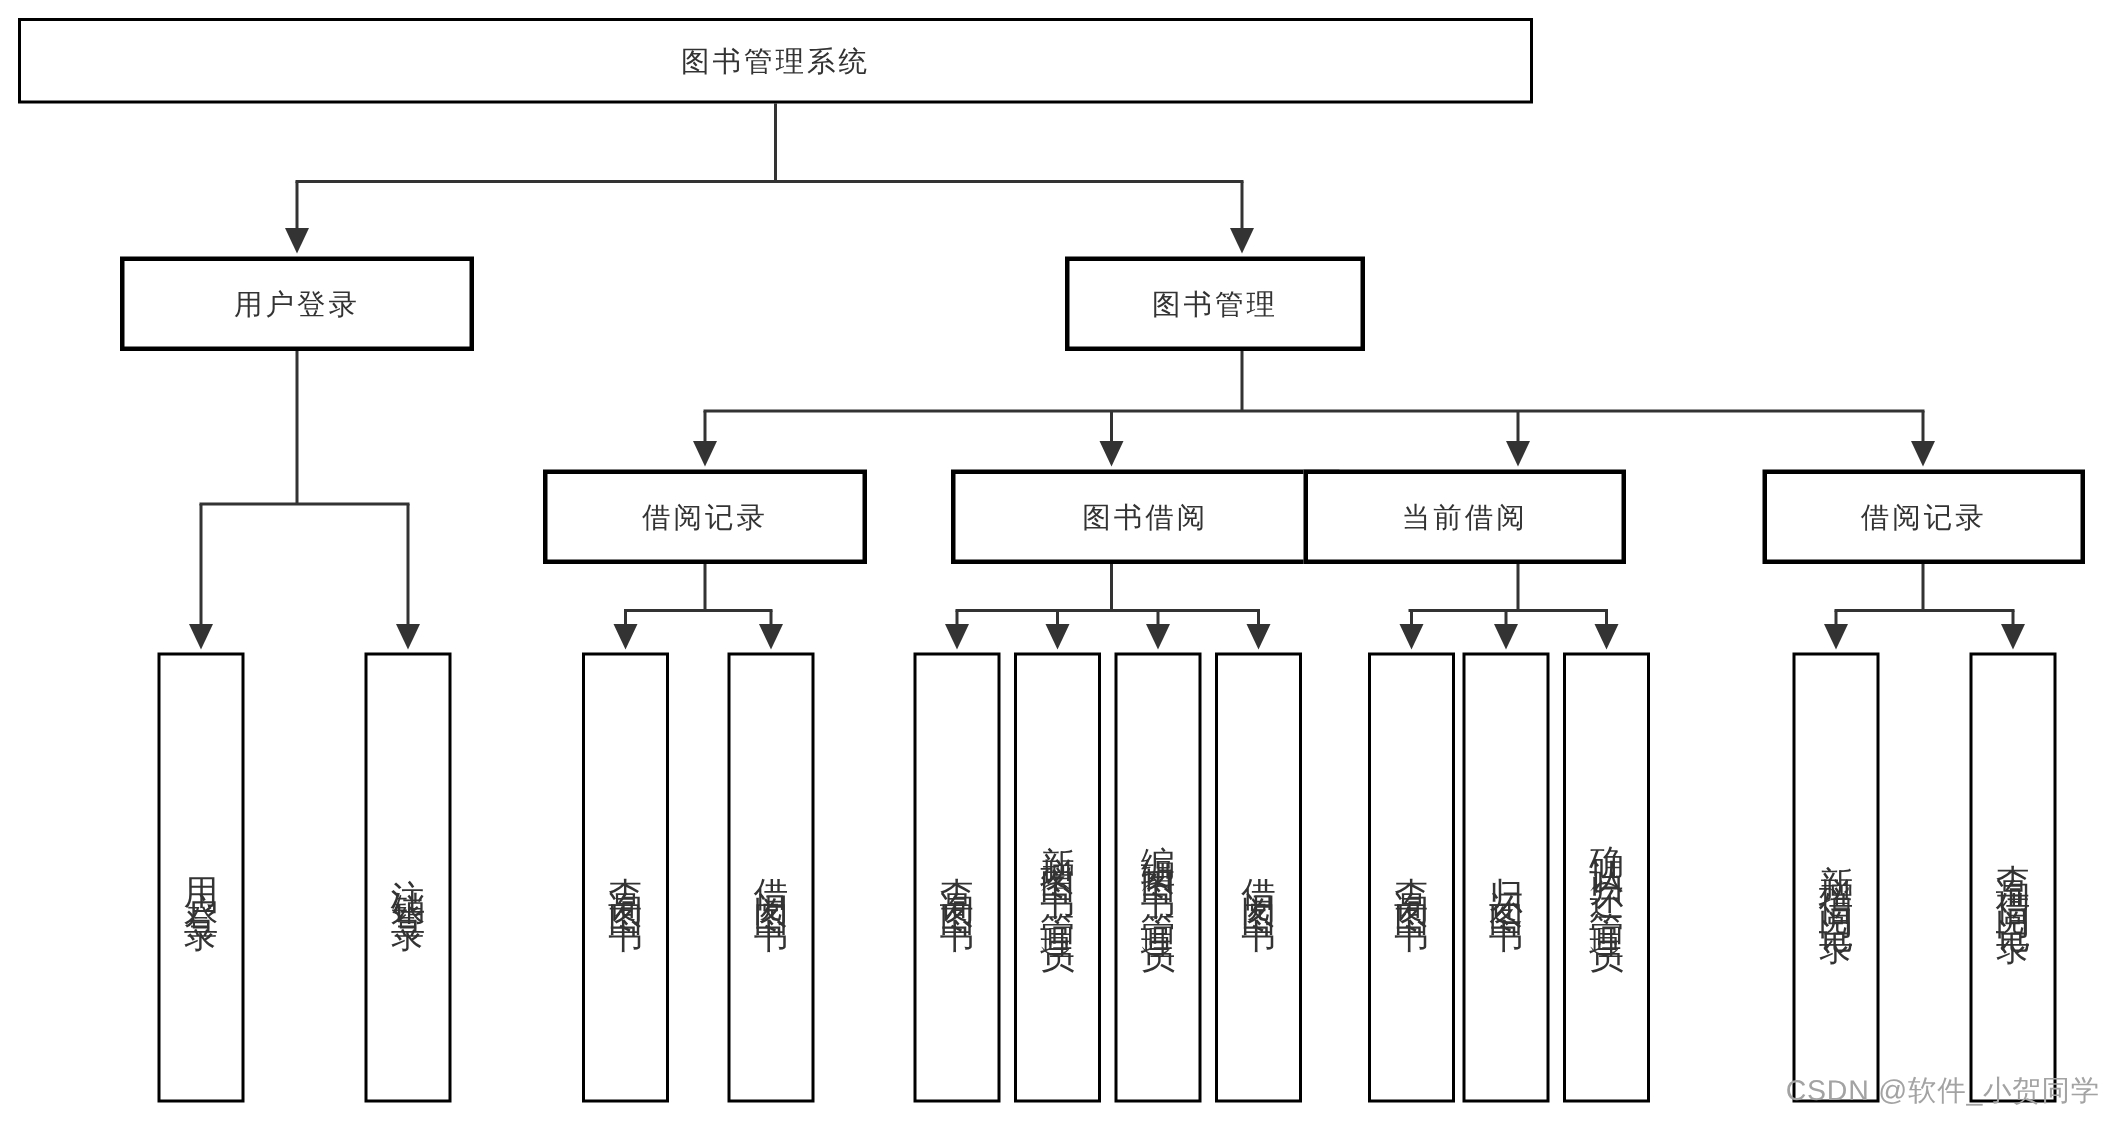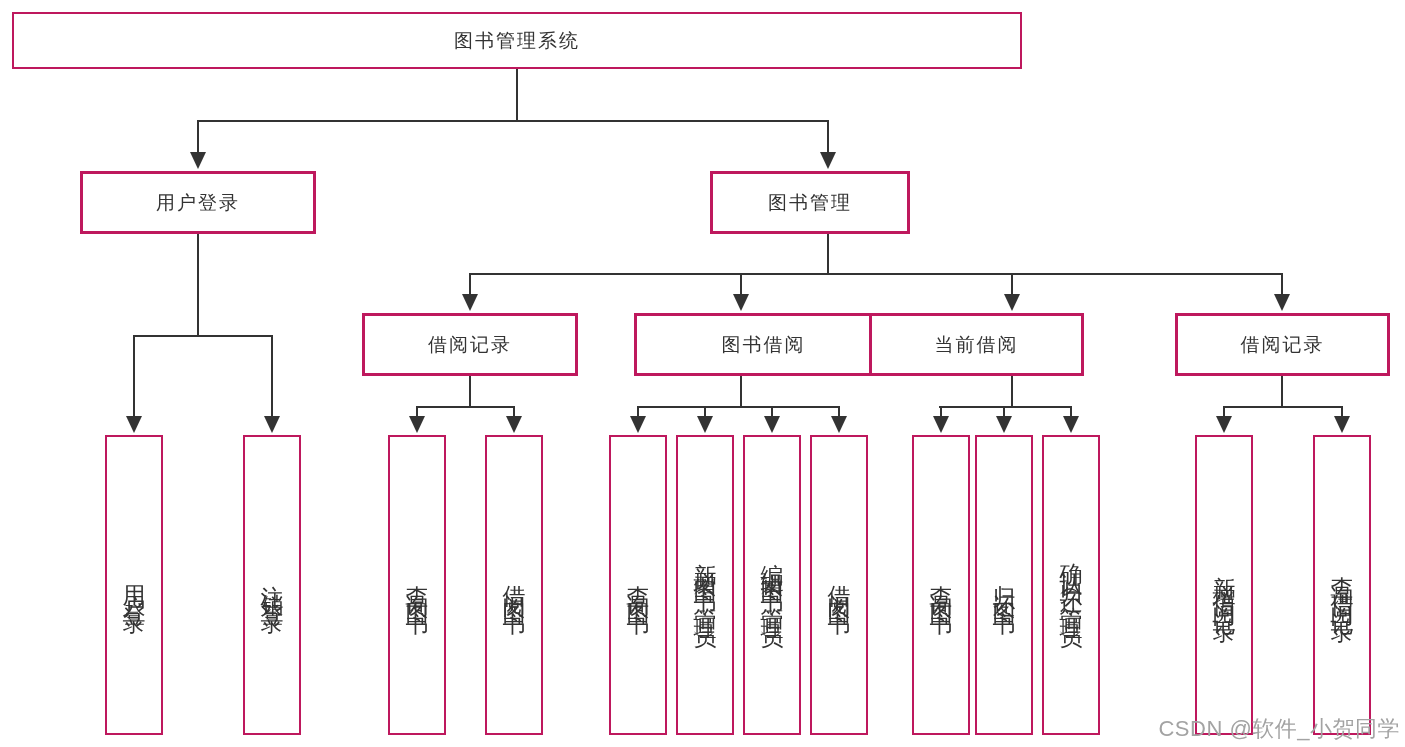--- a/index.html
+++ b/index.html
@@ -18,21 +18,21 @@
   svg.connectors {
     position: absolute;
     left: 0;
     top: 0;
     z-index: 1;
   }
   .node {
     position: absolute;
     box-sizing: border-box;
     background: #ffffff;
-    border: 3px solid #be185d;
+    border: 3px solid #000000;
     display: flex;
     align-items: center;
     justify-content: center;
     z-index: 2;
     color: #333333;
   }
   .node.root { border-width: 2px; }
   .node.leaf { border-width: 2px; }
   .node.h .lbl {
     font-size: 19px;
@@ -46,21 +46,21 @@
     font-size: 23px;
     letter-spacing: 9px;
     line-height: 1;
     color: #333333;
   }
   .watermark {
     position: absolute;
     top: 714px;
     right: 5px;
     z-index: 3;
-    font-size: 22px;
+    font-size: 19px;
     color: #a3a3a3;
     letter-spacing: 0.5px;
     white-space: nowrap;
   }
 </style>
 </head>
 <body>
 
 <div class="canvas">
 

